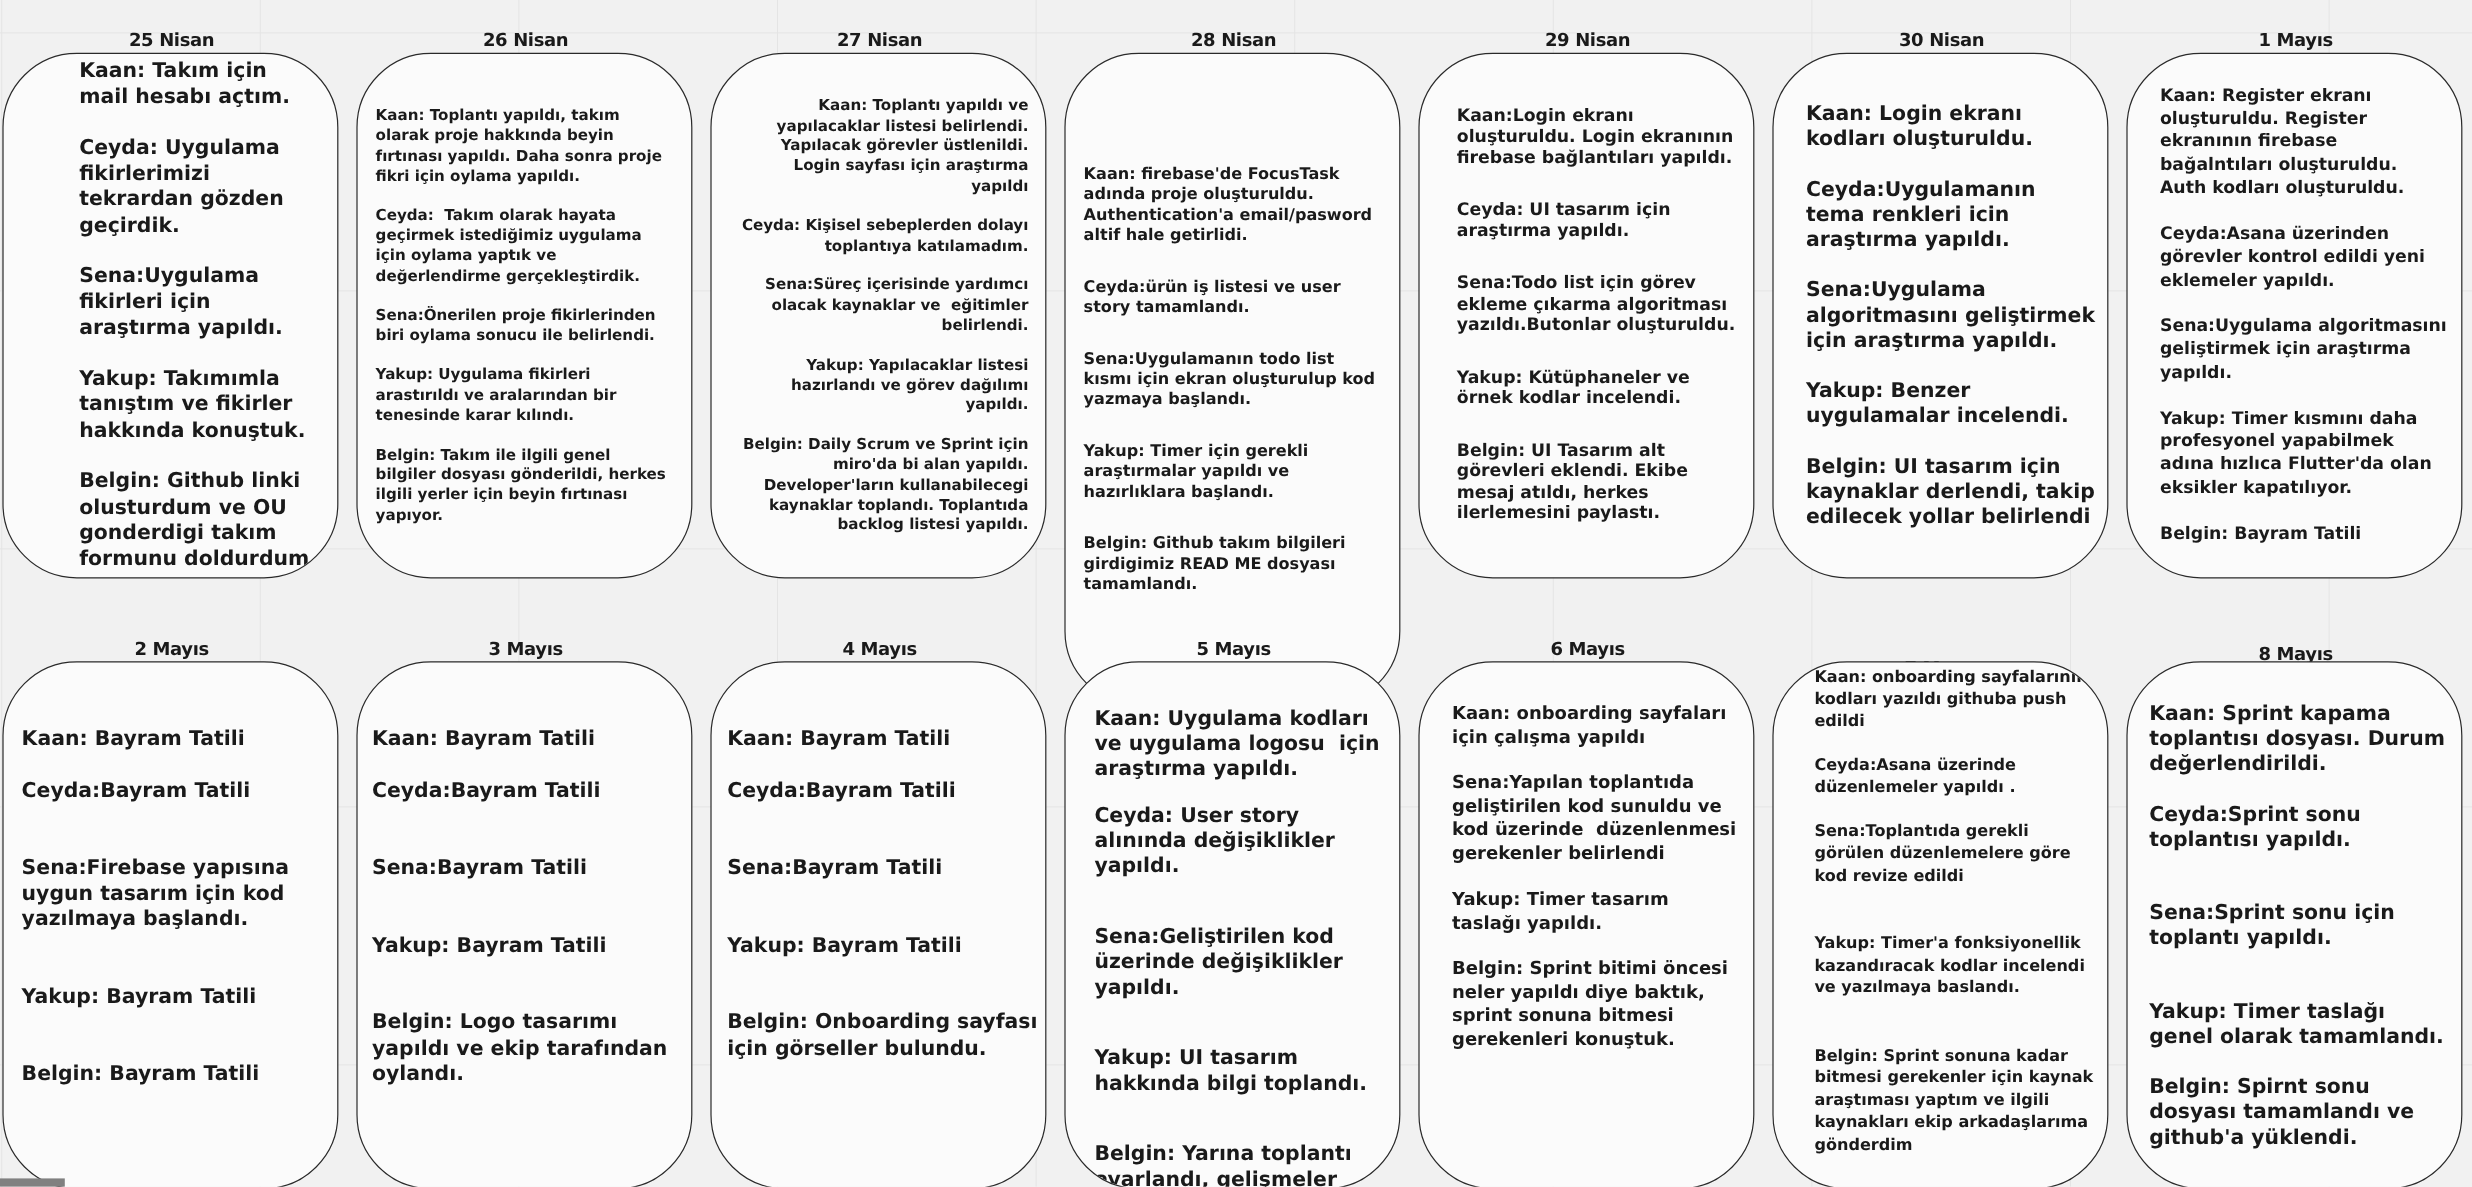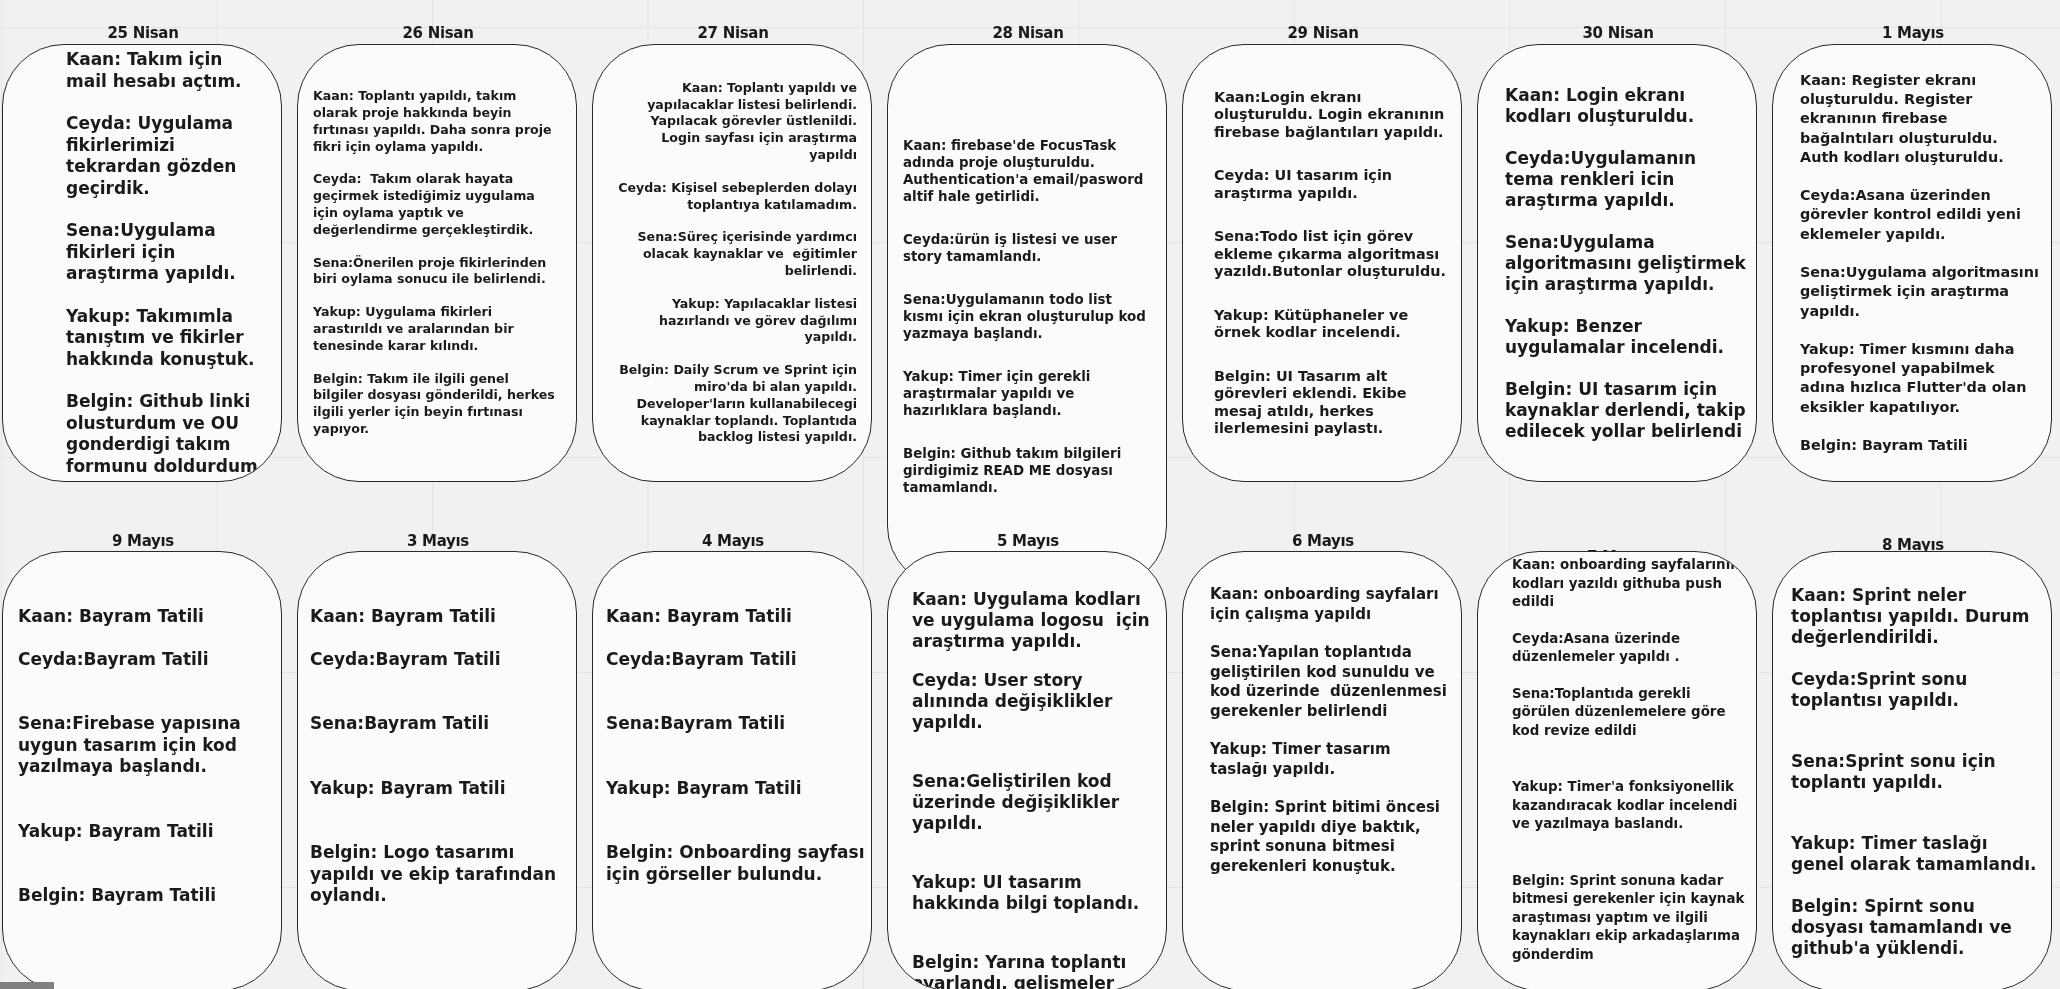--- a/index.html
+++ b/index.html
@@ -158,21 +158,21 @@
         <div class="entry">Kaan: Register ekranı oluşturuldu. Register ekranının firebase bağalntıları oluşturuldu. Auth kodları oluşturuldu.</div>
         <div class="entry">Ceyda:Asana üzerinden görevler kontrol edildi yeni eklemeler yapıldı.</div>
         <div class="entry">Sena:Uygulama algoritmasını geliştirmek için araştırma yapıldı.</div>
         <div class="entry">Yakup: Timer kısmını daha profesyonel yapabilmek adına hızlıca Flutter'da olan eksikler kapatılıyor.</div>
         <div class="entry">Belgin: Bayram Tatili</div>
       </div>
     </div>
   </div>
 
   <div class="day" style="left:2px; top:532px;">
-    <div class="day-title" style="top:0;">9 Mayıs</div>
+    <div class="day-title" style="top:0;">2 Mayıs</div>
     <div class="card" style="top:19px; height:440px;">
       <div class="card-body" style="padding:0 14px 0 15px; justify-content:flex-start; padding-top:54px; font-size:17px; line-height:21.5px;">
         <div class="entry" style="margin-bottom:21px;">Kaan: Bayram Tatili</div>
         <div class="entry" style="margin-bottom:43px;">Ceyda:Bayram Tatili</div>
         <div class="entry" style="margin-bottom:43px;">Sena:Firebase yapısına uygun tasarım için kod yazılmaya başlandı.</div>
         <div class="entry" style="margin-bottom:43px;">Yakup: Bayram Tatili</div>
         <div class="entry">Belgin: Bayram Tatili</div>
       </div>
     </div>
   </div>
@@ -238,21 +238,21 @@
         <div class="entry" style="margin-bottom:38px;">Yakup: Timer'a fonksiyonellik kazandıracak kodlar incelendi ve yazılmaya baslandı.</div>
         <div class="entry">Belgin: Sprint sonuna kadar bitmesi gerekenler için kaynak araştıması yaptım ve ilgili kaynakları ekip arkadaşlarıma gönderdim</div>
       </div>
     </div>
   </div>
 
   <div class="day" style="left:1772px; top:532px;">
     <div class="day-title" style="top:4px;">8 Mayıs</div>
     <div class="card" style="top:19px; height:440px;">
       <div class="card-body" style="padding:0 8px 0 18px; justify-content:flex-start; padding-top:33px; font-size:17px; line-height:21px;">
-        <div class="entry" style="margin-bottom:21px;">Kaan: Sprint neler toplantısı yapıldı. Durum değerlendirildi.</div>
+        <div class="entry" style="margin-bottom:21px;">Kaan: Sprint kapama toplantısı dosyası. Durum değerlendirildi.</div>
         <div class="entry" style="margin-bottom:40px;">Ceyda:Sprint sonu toplantısı yapıldı.</div>
         <div class="entry" style="margin-bottom:40px;">Sena:Sprint sonu için toplantı yapıldı.</div>
         <div class="entry" style="margin-bottom:21px;">Yakup: Timer taslağı genel olarak tamamlandı.</div>
         <div class="entry">Belgin: Spirnt sonu dosyası tamamlandı ve github'a yüklendi.</div>
       </div>
     </div>
   </div>
 
   <div class="scroll-stub"></div>
 </div>

